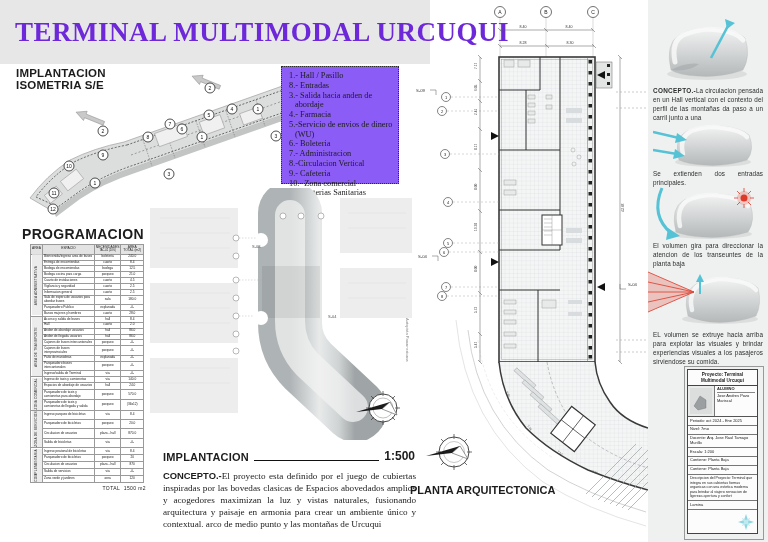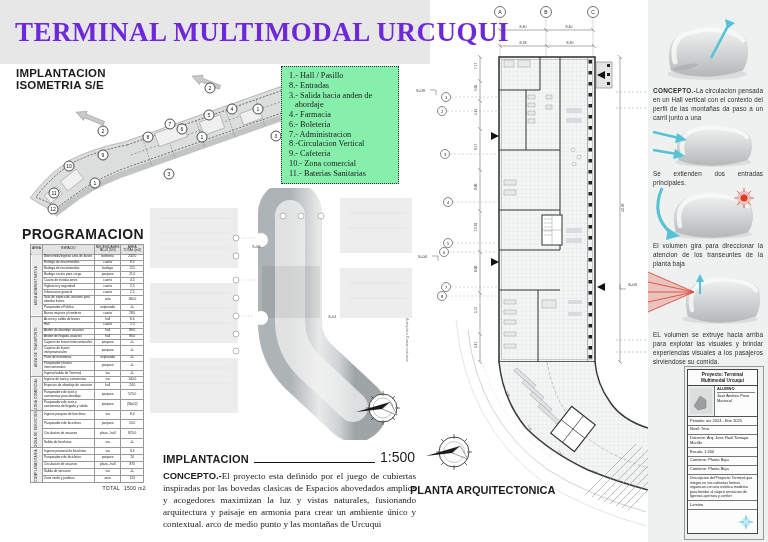--- a/index.html
+++ b/index.html
@@ -10,41 +10,41 @@
   
   .title-band{left:0;top:0;width:430px;height:64px;background:#e7e7e7;}
   .main-title{left:15px;top:17px;font-family:"Liberation Serif",serif;font-weight:bold;
               font-size:27px;letter-spacing:.5px;color:#6d28d9;}
 
   
   .iso-label{left:16px;top:67px;font-weight:bold;font-size:11.5px;line-height:1.08;letter-spacing:.2px;}
   .prog-label{left:22px;top:226px;font-weight:bold;font-size:14px;letter-spacing:.3px;}
 
   
-  .legend{left:281px;top:66px;width:118px;height:118px;border:1.6px dotted #2b2b2b;background:#86efac;
+  .legend{left:281px;top:66px;width:118px;height:118px;border:1.6px dotted #2b2b2b;background:#8b5cf6;
           padding:4px 3px 3px 7px;font-family:"Liberation Serif",serif;font-size:8.3px;
           line-height:1.18;color:#1d1d1d;box-sizing:border-box;}
   .legend-item{padding-left:6px;text-indent:-6px;}
 
   
   .prog-wrap{left:30px;top:244px;width:116px;}
   table.prog{border-collapse:collapse;width:114px;border:1px solid #555;}
   table.prog td,table.prog th{border:.5px solid #9a9a9a;font-size:3.2px;line-height:1.15;
       padding:.6px 1px;font-weight:normal;color:#222;}
   table.prog th{background:#e3e3e3;text-align:center;font-size:3.3px;}
   td.grp{writing-mode:vertical-rl;transform:rotate(180deg);font-size:3px;text-align:center;
          background:#ececec;width:7px;letter-spacing:.2px;}
   td.c-nec,td.c-area{text-align:center;width:22px;}
   .prog-total{margin-top:2px;text-align:right;font-size:5px;letter-spacing:.4px;color:#222;}
 
   
   .scale-row{display:flex;align-items:flex-end;}
   .scale-row .word{font-weight:bold;font-size:11px;letter-spacing:.2px;}
   .scale-row .rule{flex:1;border-bottom:1.6px solid #111;margin:0 5px 2px 5px;}
-  .scale-row .sc{font-weight:normal;font-size:14px;}
+  .scale-row .sc{font-weight:bold;font-size:12px;}
   .impl-label{left:163px;top:449px;width:252px;}
   .plan-label{left:410px;top:484px;width:152px;}
   .plan-label .word{font-size:11px;}
   .concept{left:163px;top:470px;width:253px;font-family:"Liberation Serif",serif;
            font-size:9.2px;line-height:1.3;text-align:justify;color:#1b1b1b;}
   .concept b{font-family:"Liberation Sans",sans-serif;font-size:9.4px;}
 
   
   .right-col{left:648px;top:0;width:120px;height:542px;background:#eff1f1;}
   .vig-cap{left:653px;width:110px;font-size:6.3px;line-height:1.42;text-align:justify;
@@ -140,20 +140,21 @@
       <text x="47" y="141">12</text>
   </g>
 </svg>
 
 <div class="abs legend">
   <div id="legend-items">
       <div class="legend-item">1.- Hall / Pasillo</div>
       <div class="legend-item">8.- Entradas</div>
       <div class="legend-item">3.- Salida hacia anden de abordaje</div>
       <div class="legend-item">4.- Farmacia</div>
+      <div class="legend-item">5.-Servicio de envios de dinero (WU)</div>
       <div class="legend-item">6.- Boleteria</div>
       <div class="legend-item">7.- Administracion</div>
       <div class="legend-item">8.-Circulacion Vertical</div>
       <div class="legend-item">9.- Cafeteria</div>
       <div class="legend-item">10.- Zona comercial</div>
       <div class="legend-item">11.- Baterias Sanitarias</div>
     </div>
 </div>
 
 <div class="abs prog-label">PROGRAMACION</div>

